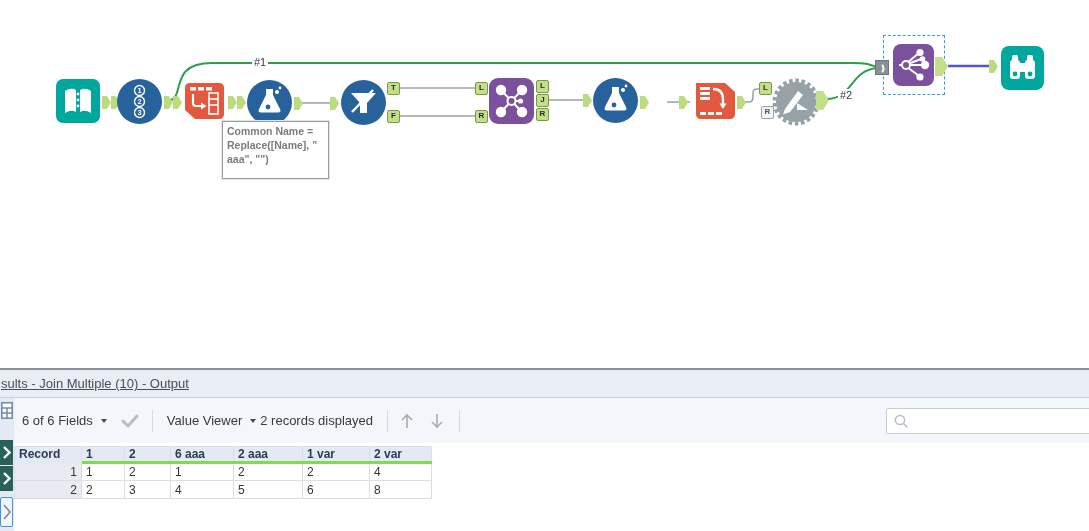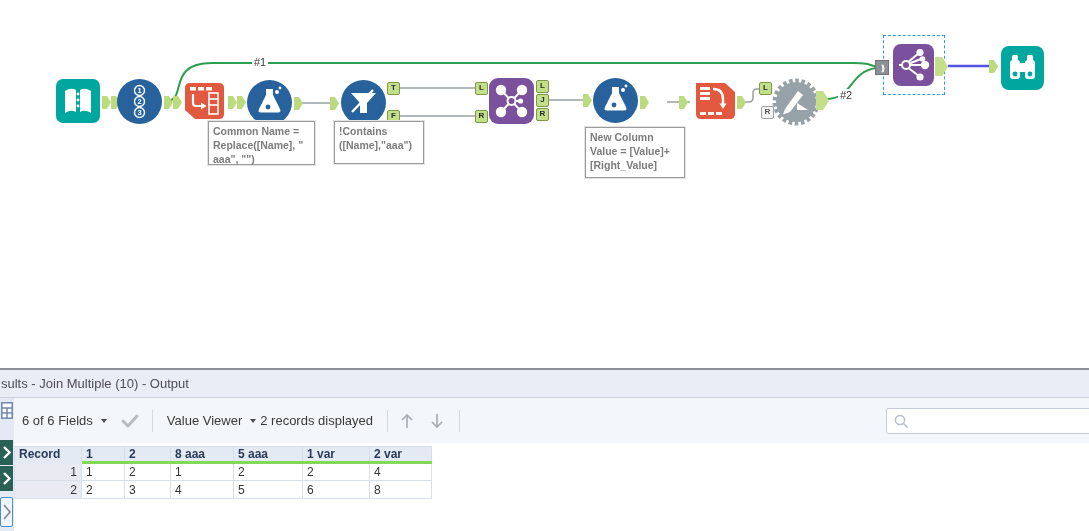--- a/index.html
+++ b/index.html
@@ -24,21 +24,21 @@
               color:#fff; font-size:8px; font-weight:bold; line-height:15px; text-align:center;
               letter-spacing:-2px; border:1px solid #6E747B; }
   .selbox { position:absolute; left:883px; top:35px; width:62px; height:60px;
             border:1px dashed #2E9BE8; }
 
   
   .results-panel { position:absolute; left:0; top:368px; width:1089px; height:163px;
                    border-top:2px solid #8A9099; background:#fff; }
   .panel-header { position:absolute; left:0; top:0; width:1089px; height:28px; background:#E9EDF6;
                   border-bottom:1px solid #CBD2DE; font-size:13px; color:#4C4C58; line-height:27px;
-                  padding-left:1px; white-space:nowrap; }
+                  padding-left:1px; white-space:nowrap;text-decoration:underline; }
   .toolbar { position:absolute; left:0; top:28px; width:1089px; height:45px; background:#F3F6FB;
              display:flex; align-items:center; }
   .tb-text { font-size:13px; color:#3A3A3A; white-space:nowrap; }
   .caret { width:0; height:0; border-left:3.5px solid transparent; border-right:3.5px solid transparent;
            border-top:4px solid #4A4A4A; display:inline-block; }
   .tb-sep { width:1px; height:22px; background:#D3D8E1; }
   .left-strip { position:absolute; left:0; top:28px; width:14px; height:135px; background:#E4EAF4; }
   .strip-btn { position:absolute; left:0; width:13px; cursor:pointer; }
   .dark-btn { height:25px; background:#2A6156; display:flex; align-items:center; justify-content:center; }
   .expand-btn { height:30px; background:#F2F6FB; border:1px solid #4A90D9; border-radius:2px;
@@ -237,28 +237,23 @@
         <rect x="24" y="14" width="10" height="19" rx="3" fill="#fff"></rect>
         <rect x="18" y="17" width="7" height="9" fill="#fff"></rect>
         <circle cx="14" cy="28" r="2.4" fill="#00A79E"></circle>
         <circle cx="29" cy="28" r="2.4" fill="#00A79E"></circle>
       </svg>
     </div>
 
     <div class="wire-label" style="left:252px;top:56px">#1</div>
     <div class="wire-label" style="left:838px;top:89px">#2</div>
 
-    <div class="ann" style="left:208px;top:121px;width:107px;height:44px">Common Name =
+    <div class="ann" style="left:222px;top:121px;width:107px;height:58px">Common Name =
 Replace([Name], "
 aaa", "")</div>
-    <div class="ann" style="left:334px;top:121px;width:90px;height:43px">!Contains
-([Name],"aaa")</div>
-    <div class="ann" style="left:585px;top:127px;width:100px;height:51px">New Column
-Value = [Value]+
-[Right_Value]</div>
   </div>
 
   <div class="results-panel">
     <div class="panel-header">sults - Join Multiple (10) - Output</div>
 
     <div class="toolbar">
       <span class="tb-text" style="margin-left:22px">6 of 6 Fields</span>
       <span class="caret" style="margin-left:8px"></span>
       <svg width="20" height="16" style="margin-left:13px">
         <path d="M3 8 L8 13 L17 3" stroke="#B9BDC2" stroke-width="3" fill="none" stroke-linecap="round" stroke-linejoin="round"></path>
@@ -316,22 +311,22 @@
         <col style="width:63px">
           <col style="width:69px">
           <col style="width:67px">
           <col style="width:62px">
       </colgroup>
       <thead>
         <tr>
           <th class="c-rec">Record</th>
           <th>1</th>
           <th>2</th>
-          <th>8 aaa</th>
-          <th>5 aaa</th>
+          <th>6 aaa</th>
+          <th>2 aaa</th>
           <th>1 var</th>
           <th>2 var</th>
         </tr>
       </thead>
       <tbody>
         <tr>
           <td class="rec">1</td>
           <td>1</td>
           <td>2</td>
           <td>1</td>

